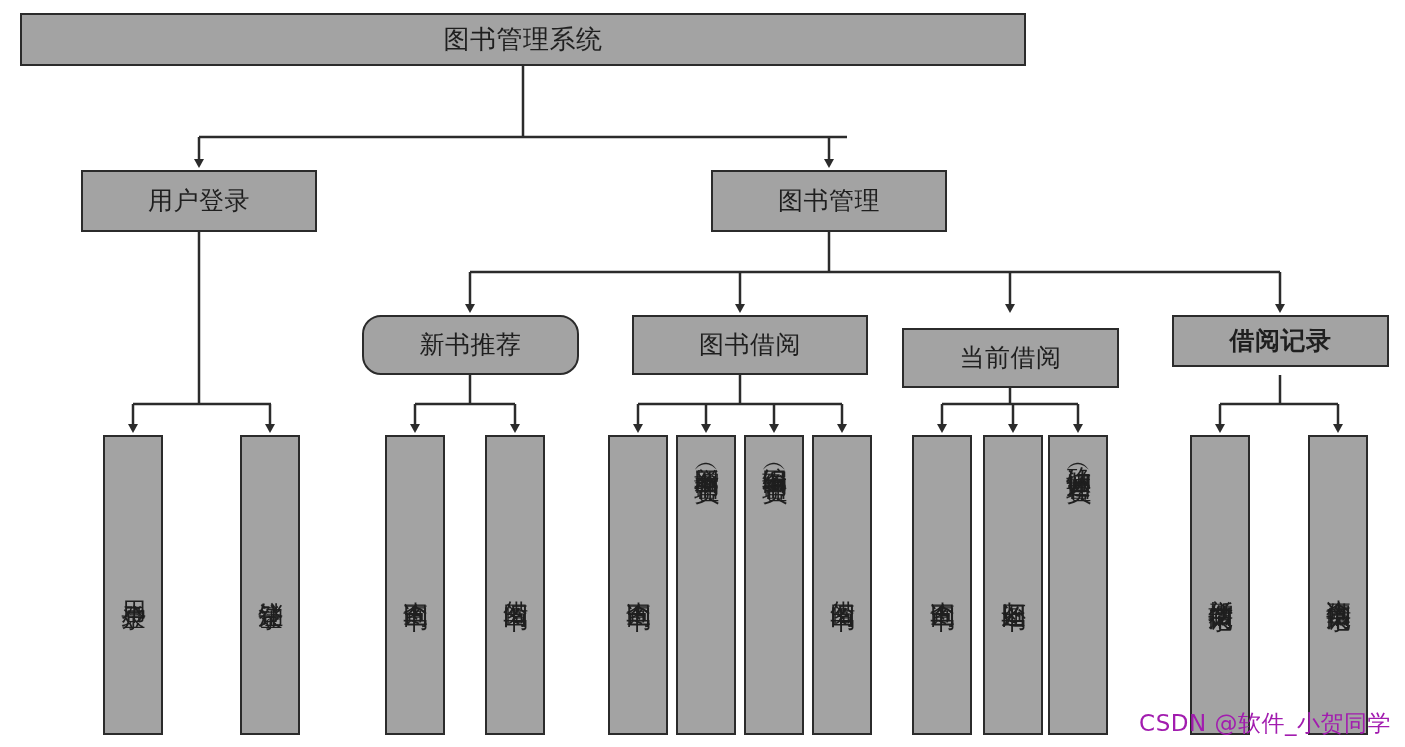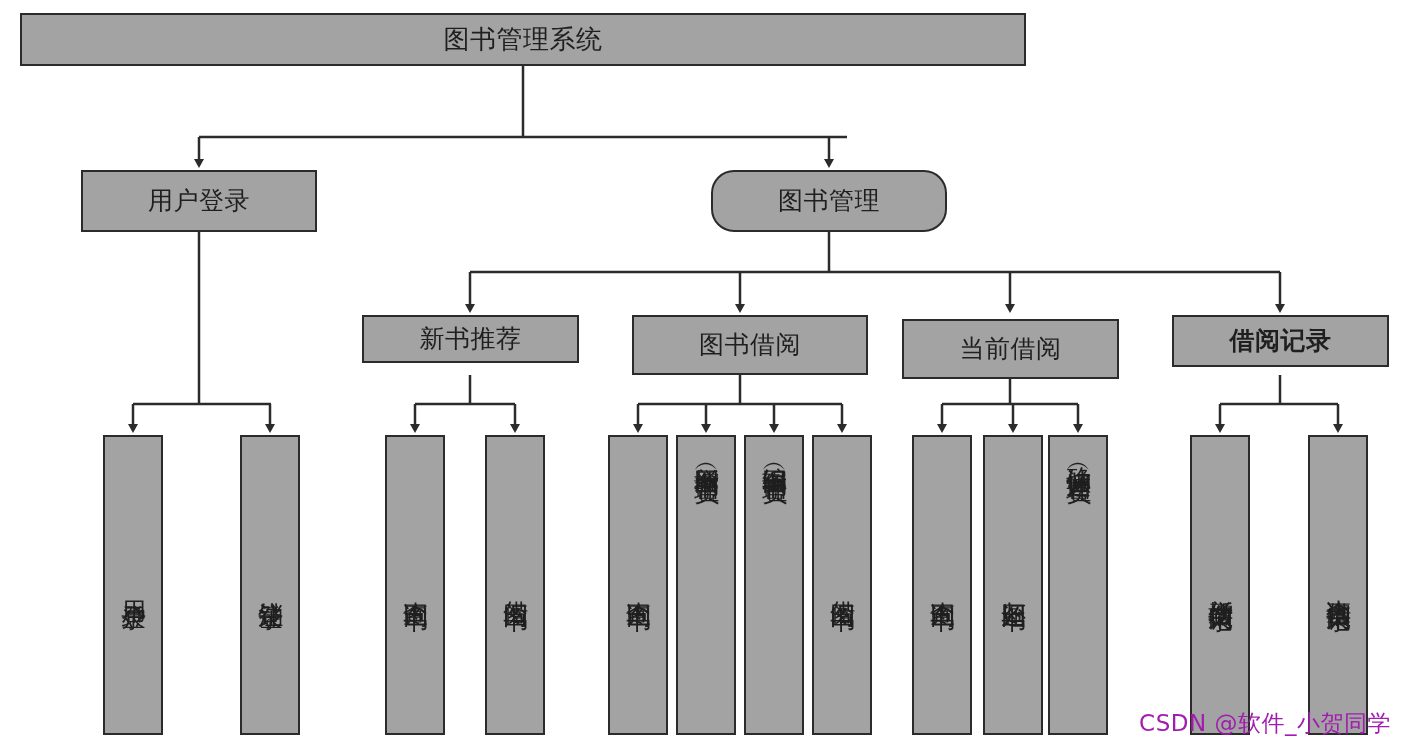--- a/index.html
+++ b/index.html
@@ -128,31 +128,31 @@
     </g>
   </svg>
 
   <div class="node root" style="left: 20px; top: 13px; width: 1006px; height: 53px;">
     <span class="label">图书管理系统</span>
   </div>
 
   <div class="node lvl2" style="left: 81px; top: 170px; width: 236px; height: 62px;">
     <span class="label">用户登录</span>
   </div>
-  <div class="node lvl2" style="left: 711px; top: 170px; width: 236px; height: 62px; border-radius: 23px;">
+  <div class="node lvl2" style="left: 711px; top: 170px; width: 236px; height: 62px;">
     <span class="label">图书管理</span>
   </div>
 
-  <div class="node lvl3" style="left: 362px; top: 315px; width: 217px; height: 48px;">
+  <div class="node lvl3" style="left: 362px; top: 315px; width: 217px; height: 60px; border-radius: 19px;">
     <span class="label">新书推荐</span>
   </div>
   <div class="node lvl3" style="left: 632px; top: 315px; width: 236px; height: 60px;">
     <span class="label">图书借阅</span>
   </div>
-  <div class="node lvl3" style="left: 902px; top: 319px; width: 217px; height: 60px;">
+  <div class="node lvl3" style="left: 902px; top: 328px; width: 217px; height: 60px;">
     <span class="label">当前借阅</span>
   </div>
   <div class="node lvl3" style="left: 1172px; top: 315px; width: 217px; height: 52px; font-weight: bold;">
     <span class="label">借阅记录</span>
   </div>
 
   <div class="node leaf tall-center" style="left: 103px; top: 435px; width: 60px; height: 300px;">
     <span class="label">用户登录</span>
   </div>
   <div class="node leaf tall-center" style="left: 240px; top: 435px; width: 60px; height: 300px;">

